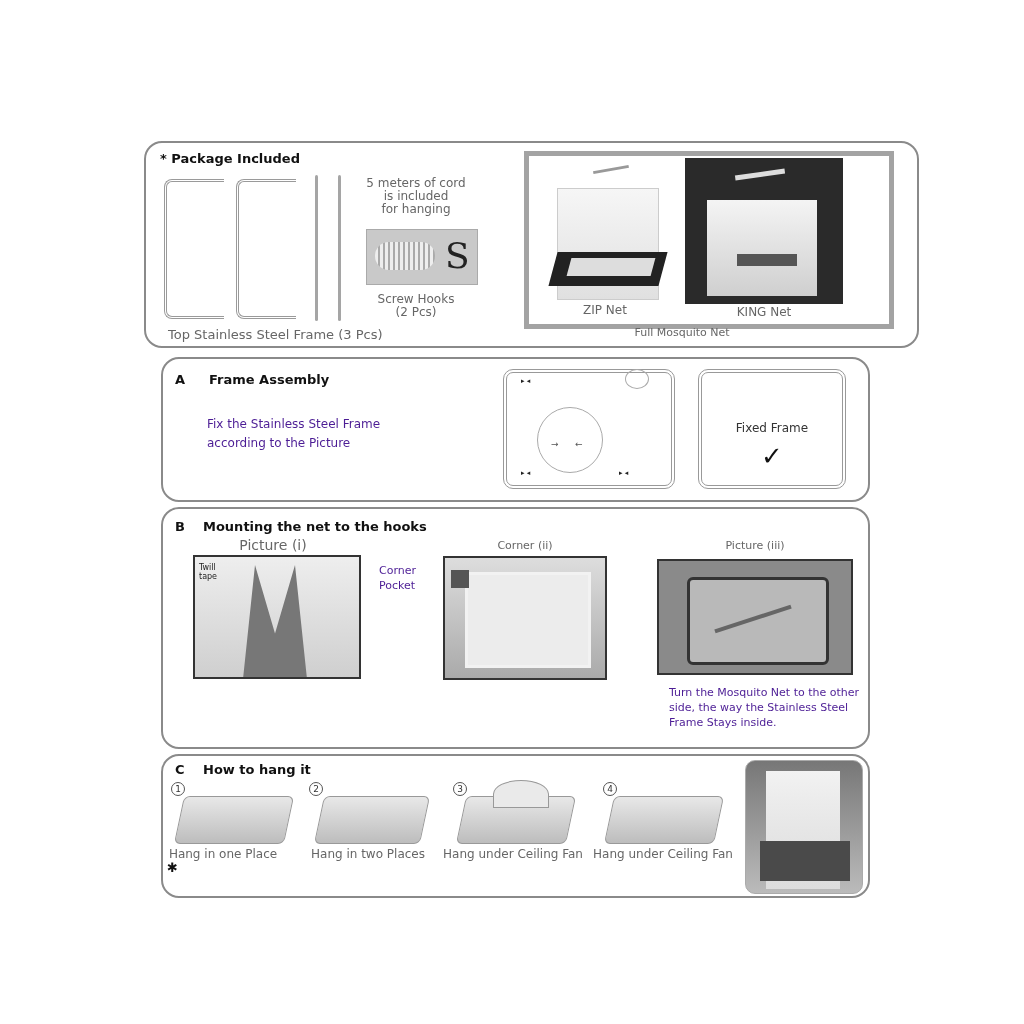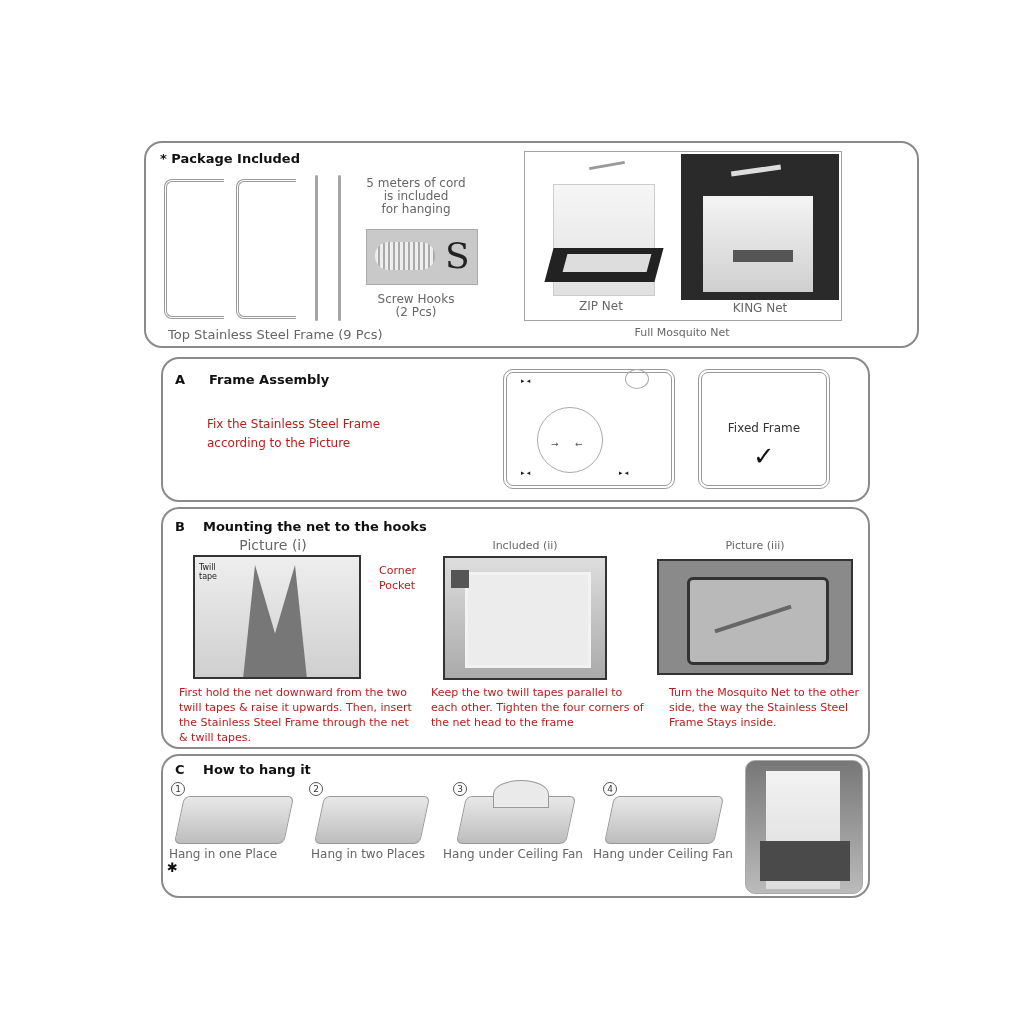--- a/index.html
+++ b/index.html
@@ -1,19 +1,19 @@
 <!DOCTYPE html>
 <html><head>
 <meta charset="utf-8">
 <style>
   html,body{margin:0;padding:0;background:#fff;}
   body{width:1024px;height:1024px;position:relative;font-family:"DejaVu Sans","Liberation Sans",sans-serif;color:#222;overflow:hidden;}
   .panel{position:absolute;border:2px solid #8a8a8a;border-radius:18px;background:#fff;box-sizing:border-box;}
   .h{position:absolute;font-weight:bold;font-size:13px;color:#111;}
-  .t{position:absolute;font-size:11px;color:#b91c1c;line-height:15px;}
+  .t{position:absolute;font-size:11px;color:#4c1d95;line-height:15px;}
   .lbl{position:absolute;font-size:12px;color:#666;text-align:center;line-height:13px;}
   .photo{position:absolute;border:2px solid #333;box-sizing:border-box;overflow:hidden;}
   .frame-u{position:absolute;border:3px double #9a9a9a;border-right:none;border-radius:8px 0 0 8px;box-sizing:border-box;}
   .rod{position:absolute;width:3px;background:#a5a5a5;border-radius:2px;}
   .rect-frame{position:absolute;border:4px double #999;border-radius:10px;box-sizing:border-box;}
   .tray{position:absolute;background:linear-gradient(#e8e8e8,#bdbdbd);border:1px solid #999;transform:skewX(-12deg);border-radius:6px;}
   .num{position:absolute;width:12px;height:12px;border:1px solid #555;border-radius:50%;font-size:9px;text-align:center;line-height:12px;color:#333;background:#fff;}
 </style>
 </head>
 <body>
@@ -28,23 +28,23 @@
 
   <div class="lbl" style="left:215px;top:34px;width:110px;white-space:pre-line;">5 meters of cord
 is included
 for hanging</div>
   <div style="position:absolute;left:220px;top:86px;width:110px;height:54px;background:#c9c9c9;border:1px solid #aaa;">
     <div style="position:absolute;left:8px;top:12px;width:60px;height:28px;border-radius:14px;background:repeating-linear-gradient(90deg,#eee 0 3px,#aaa 3px 5px);"></div>
     <div style="position:absolute;left:78px;top:4px;font-size:36px;line-height:44px;color:#222;font-family:'DejaVu Serif',serif;">S</div>
   </div>
   <div class="lbl" style="left:215px;top:150px;width:110px;white-space:pre-line;">Screw Hooks
 (2 Pcs)</div>
-  <div class="t" style="left:22px;top:184px;font-size:13px;color:#666;">Top Stainless Steel Frame (9 Pcs)</div>
+  <div class="t" style="left:22px;top:184px;font-size:13px;color:#666;">Top Stainless Steel Frame (3 Pcs)</div>
 
-  <div style="position:absolute;left:378px;top:8px;width:316px;height:168px;border:1px solid #a3a3a3;">
+  <div style="position:absolute;left:378px;top:8px;width:316px;height:168px;border:5px solid #a3a3a3;padding-left:44px;">
     <div style="position:absolute;left:6px;top:4px;width:140px;height:140px;background:#fff;">
       <div style="position:absolute;left:58px;top:8px;width:36px;height:3px;background:#999;transform:rotate(-10deg);"></div>
       <div style="position:absolute;left:22px;top:28px;width:100px;height:110px;background:linear-gradient(#f6f6f6,#e0e0e0);border:1px solid #ccc;"></div>
       <div style="position:absolute;left:18px;top:92px;width:110px;height:34px;background:#222;transform:skewX(-15deg);"></div>
       <div style="position:absolute;left:34px;top:98px;width:84px;height:18px;background:#ddd;transform:skewX(-15deg);"></div>
     </div>
     <div class="lbl" style="left:6px;top:148px;width:140px;">ZIP Net</div>
     <div style="position:absolute;left:156px;top:2px;width:158px;height:146px;background:#2a2a2a;">
       <div style="position:absolute;left:50px;top:14px;width:50px;height:5px;background:#ddd;transform:rotate(-8deg);"></div>
       <div style="position:absolute;left:22px;top:42px;width:110px;height:96px;background:linear-gradient(#f4f4f4,#cfcfcf);"></div>
@@ -63,44 +63,42 @@
 
   <div class="rect-frame" style="left:340px;top:10px;width:172px;height:120px;">
     <div style="position:absolute;left:30px;top:34px;width:64px;height:64px;border:1px solid #aaa;border-radius:50%;"></div>
     <div style="position:absolute;left:44px;top:66px;font-size:9px;color:#555;">→</div>
     <div style="position:absolute;left:68px;top:66px;font-size:9px;color:#555;">←</div>
     <div style="position:absolute;left:118px;top:-4px;width:22px;height:18px;border:1px solid #aaa;border-radius:50%;"></div>
     <div style="position:absolute;left:14px;top:4px;font-size:7px;">▸ ◂</div>
     <div style="position:absolute;left:14px;top:96px;font-size:7px;">▸ ◂</div>
     <div style="position:absolute;left:112px;top:96px;font-size:7px;">▸ ◂</div>
   </div>
-  <div class="rect-frame" style="left:535px;top:10px;width:132px;height:120px;">
+  <div class="rect-frame" style="left:535px;top:10px;width:148px;height:120px;">
     <div style="position:absolute;left:0;top:48px;width:100%;text-align:center;font-size:12px;color:#333;">Fixed Frame</div>
     <div style="position:absolute;left:0;top:68px;width:100%;text-align:center;font-size:26px;color:#111;">✓</div>
   </div>
 </div>
 
 <div class="panel" style="left:161px;top:507px;width:709px;height:242px;">
   <div class="h" style="left:12px;top:10px;">B</div>
   <div class="h" style="left:40px;top:10px;">Mounting the net to the hooks</div>
 
   <div class="lbl" style="left:30px;top:30px;width:160px;font-size:14px;">Picture (i)</div>
   <div class="photo" style="left:30px;top:46px;width:168px;height:124px;background:linear-gradient(#eee,#cfcfcf);">
     <div style="position:absolute;left:40px;top:8px;width:80px;height:114px;background:#777;clip-path:polygon(10% 100%,25% 0,50% 60%,75% 0,90% 100%);"></div>
     <div style="position:absolute;left:4px;top:6px;font-size:8px;width:24px;line-height:9px;color:#222;">Twill tape</div>
   </div>
-  <div class="t" style="left:16px;top:176px;width:236px;font-size:11px;">First hold the net downward from the two twill tapes &amp; raise it upwards. Then, insert the Stainless Steel Frame through the net &amp; twill tapes.</div>
 
   <div class="t" style="left:216px;top:54px;width:50px;font-size:11px;">Corner Pocket</div>
-  <div class="lbl" style="left:280px;top:30px;width:164px;font-size:11px;">Included (ii)</div>
+  <div class="lbl" style="left:280px;top:30px;width:164px;font-size:11px;">Corner (ii)</div>
   <div class="photo" style="left:280px;top:47px;width:164px;height:124px;background:linear-gradient(#ddd,#aaa);">
     <div style="position:absolute;left:20px;top:14px;width:120px;height:90px;border:3px solid #f2f2f2;background:#ececec;"></div>
     <div style="position:absolute;left:6px;top:12px;width:18px;height:18px;background:#555;"></div>
   </div>
-  <div class="t" style="left:268px;top:176px;width:220px;font-size:11px;">Keep the two twill tapes parallel to each other. Tighten the four corners of the net head to the frame</div>
 
   <div class="lbl" style="left:494px;top:30px;width:196px;font-size:11px;">Picture (iii)</div>
   <div class="photo" style="left:494px;top:50px;width:196px;height:116px;background:#8a8a8a;">
     <div style="position:absolute;left:28px;top:16px;width:136px;height:82px;border:3px solid #333;background:#b9b9b9;border-radius:6px;"></div>
     <div style="position:absolute;left:54px;top:56px;width:80px;height:4px;background:#666;transform:rotate(-18deg);"></div>
   </div>
   <div class="t" style="left:506px;top:176px;width:200px;font-size:11px;">Turn the Mosquito Net to the other side, the way the Stainless Steel Frame Stays inside.</div>
 </div>
 
 <div class="panel" style="left:161px;top:754px;width:709px;height:144px;">

